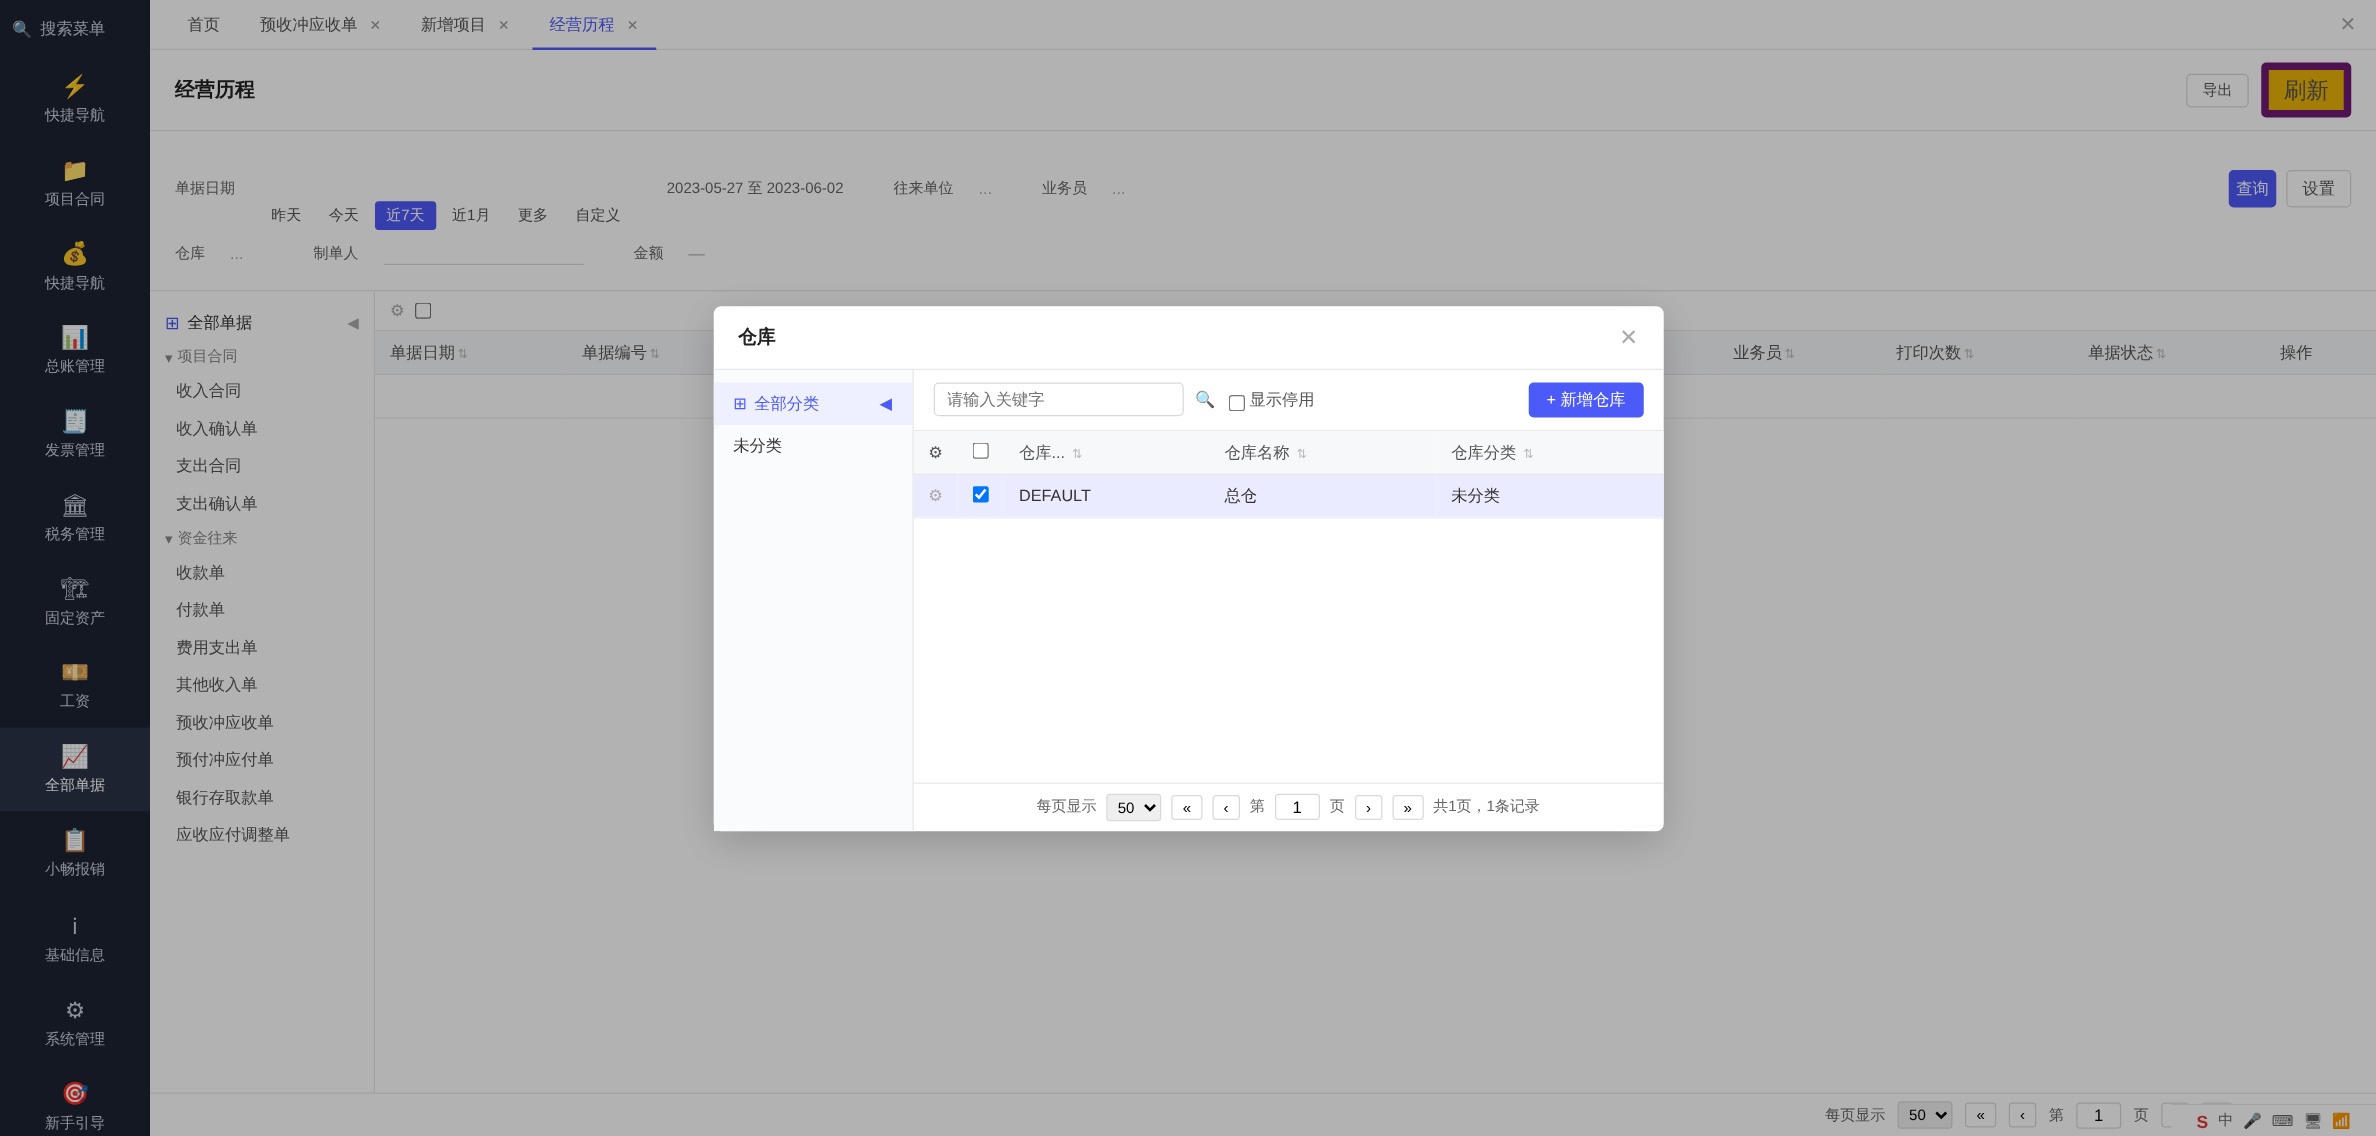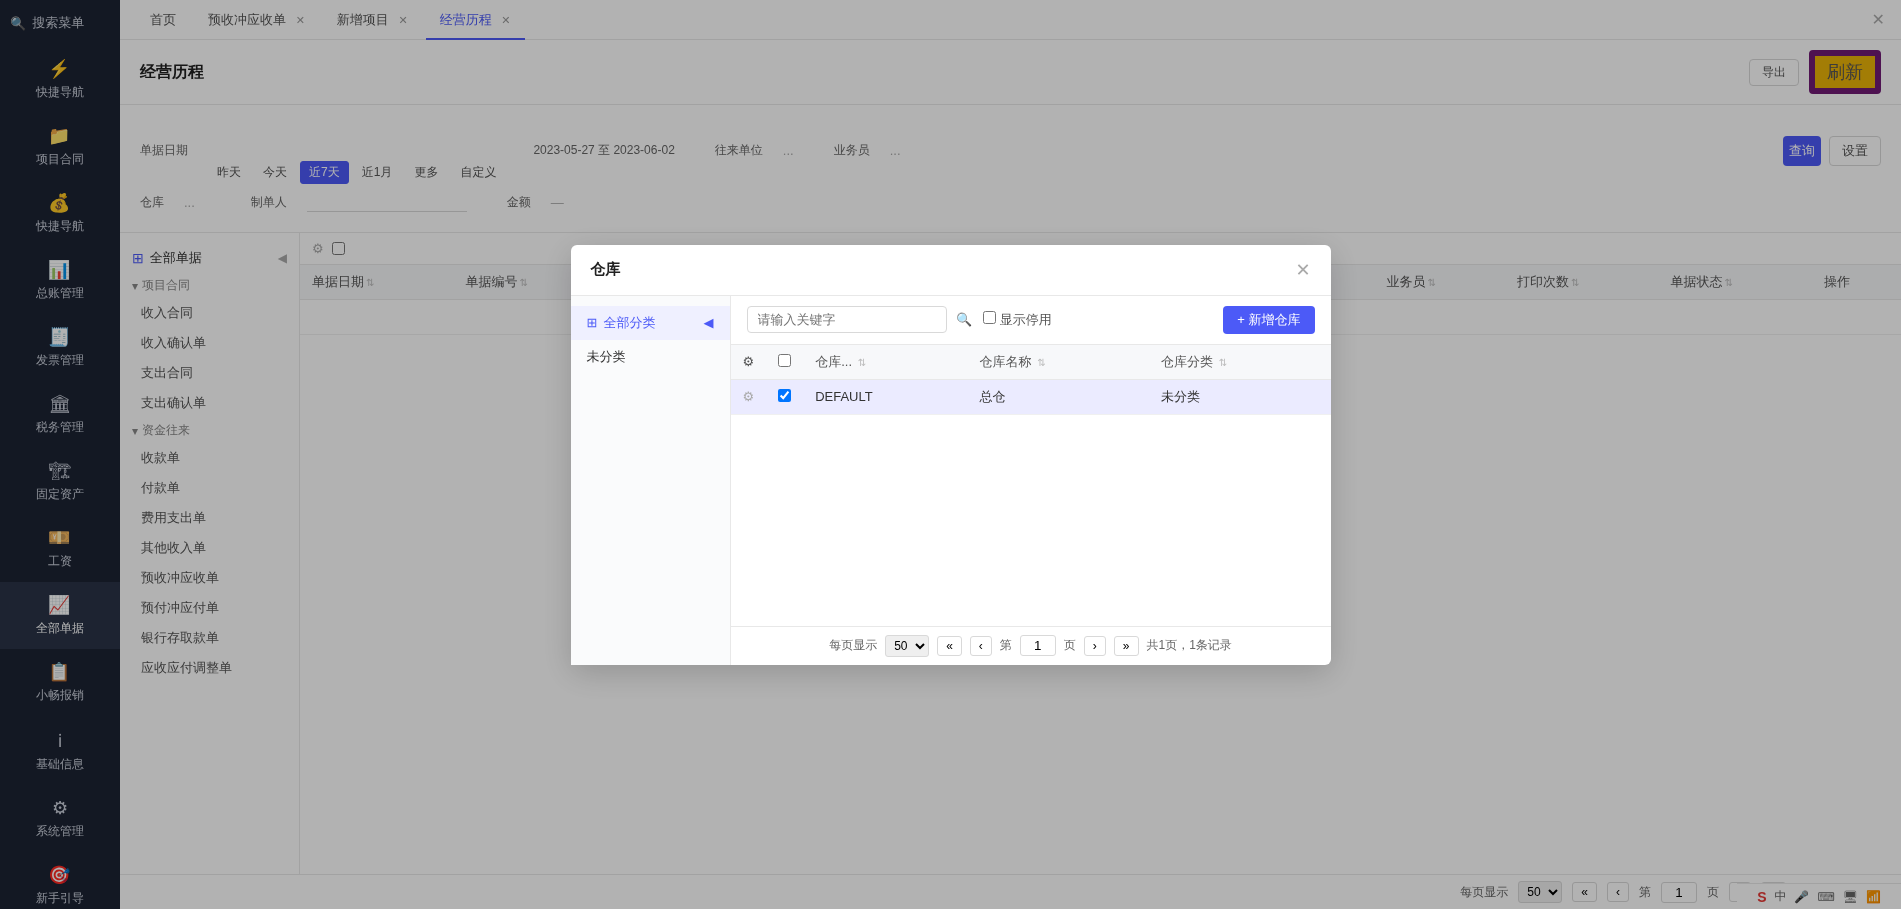--- a/index.html
+++ b/index.html
@@ -103,21 +103,21 @@
 
     
     .modal-right { flex: 1; display: flex; flex-direction: column; overflow: hidden; }
     .modal-toolbar {
       display: flex; align-items: center; gap: 10px; padding: 10px 16px; border-bottom: 1px solid #e8e8e8;
     }
     .modal-search-input {
       border: 1px solid #d9d9d9; padding: 5px 10px; border-radius: 4px; font-size: 13px; width: 200px; outline: none;
     }
     .modal-search-btn { cursor: pointer; color: #aaa; }
-    .modal-checkbox-label { display: flex; align-items: flex-start; gap: 4px; font-size: 13px; color: #555; cursor: pointer; }
+    .modal-checkbox-label { display: flex; align-items: flex-end; gap: 4px; font-size: 13px; color: #555; cursor: pointer; }
     .btn-add-warehouse { background: #4c5af7; color: #fff; border: none; padding: 5px 14px; border-radius: 4px; cursor: pointer; font-size: 13px; margin-left: auto; }
 
     .modal-table { width: 100%; border-collapse: collapse; font-size: 13px; }
     .modal-table th { background: #f7f8fa; color: #555; font-weight: 500; padding: 8px 12px; border-bottom: 1px solid #e8e8e8; text-align: left; white-space: nowrap; }
     .modal-table td { padding: 8px 12px; border-bottom: 1px solid #f0f0f0; color: #333; }
     .modal-table tr.selected td { background: #ebebff; }
 
     .modal-table-area { flex: 1; overflow: auto; }
 
     .modal-pagination {

